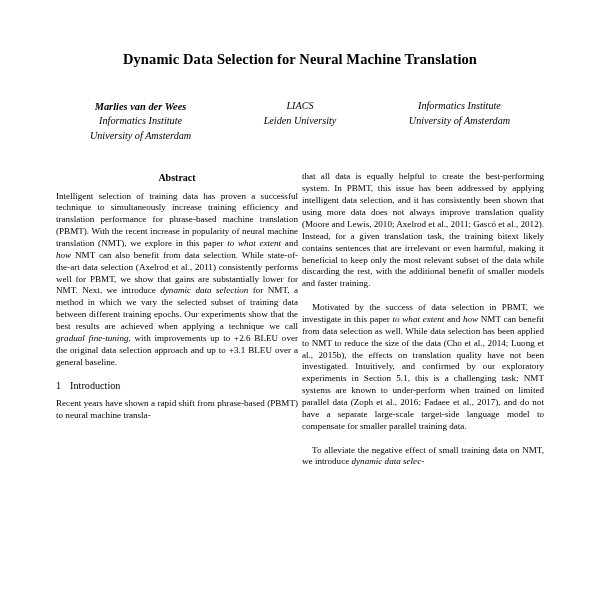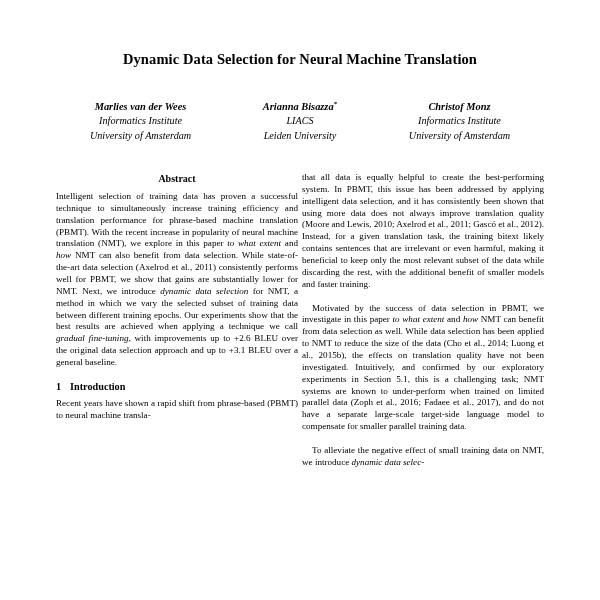--- a/index.html
+++ b/index.html
@@ -64,21 +64,21 @@
     line-height: 1.305;
     text-align: justify;
   }
   .section-head {
     font-weight: bold;
     font-size: 10px;
     text-align: center;
     margin: 0 0 6px 0;
   }
   .section-head-left {
-    font-weight: bold;
+    font-weight: normal;
     font-size: 10.2px;
     text-align: left;
     margin: 11px 0 5px 0;
   }
   .section-num {
     display: inline-block;
     margin-right: 9px;
   }
   p.body-par {
     margin: 0;
@@ -102,26 +102,24 @@
 
   <h1 class="title">Dynamic Data Selection for Neural Machine Translation</h1>
 
   <div class="authors">
     <div class="author-block">
       <div class="author-name">Marlies van der Wees</div>
       <div class="author-affil">Informatics Institute</div>
       <div class="author-affil">University of Amsterdam</div>
     </div>
     <div class="author-block">
-      <div class="author-name"><span>Arianna Bisazza</span><span class="sup">*</span></div>
       <div class="author-affil">LIACS</div>
       <div class="author-affil">Leiden University</div>
     </div>
     <div class="author-block">
-      <div class="author-name">Christof Monz</div>
       <div class="author-affil">Informatics Institute</div>
       <div class="author-affil">University of Amsterdam</div>
     </div>
   </div>
 
   <div class="columns">
 
     <div class="col">
       <div class="section-head">Abstract</div>
       <div class="abstract-body">

